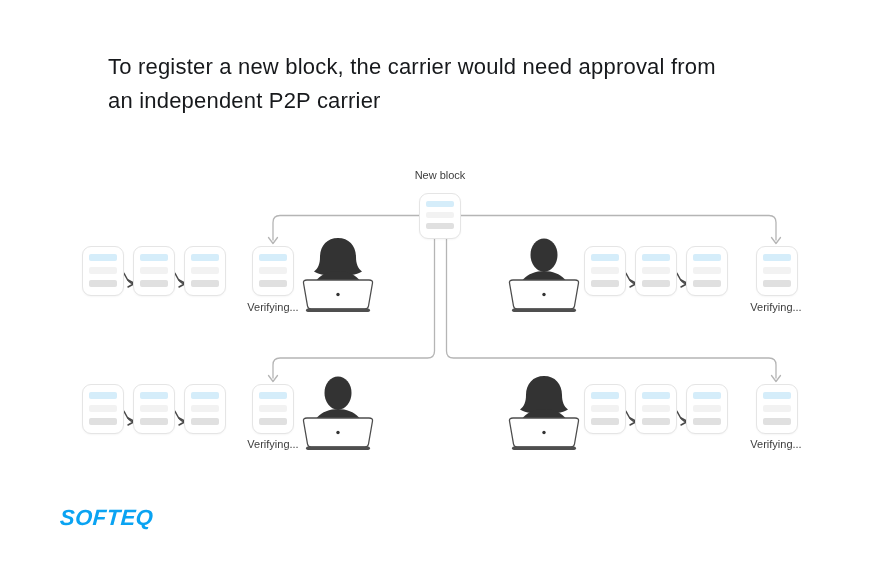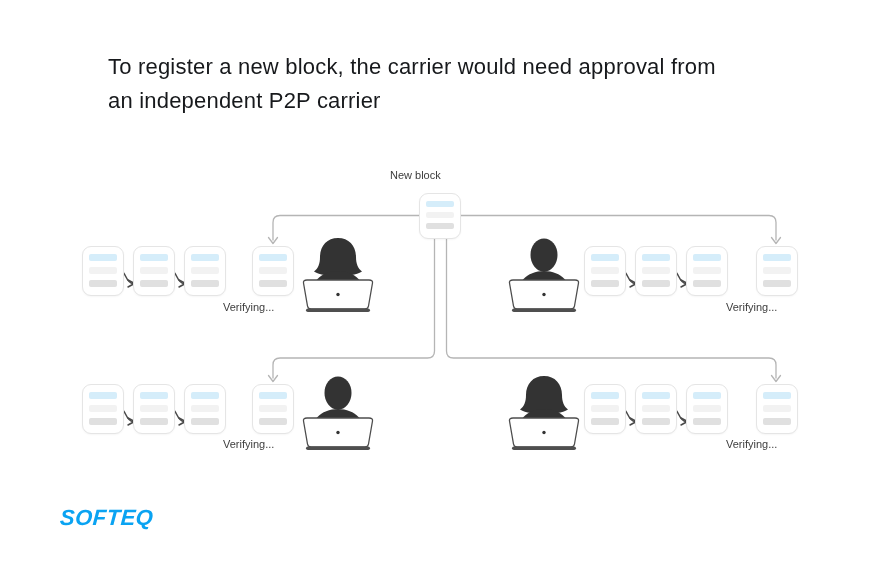--- a/index.html
+++ b/index.html
@@ -13,21 +13,21 @@
   .card{position:absolute;width:42px;height:50px;background:#fff;border:1px solid #e5e5e5;
         border-radius:9px;box-sizing:border-box;box-shadow:0 1px 2px rgba(0,0,0,.04);}
   .card i{display:block;height:7px;border-radius:2px;margin:6px 6px 0 6px;}
   .card i.b1{margin-top:7px;background:#d5edfa;}
   .card i.b2{background:#f2f2f2;}
   .card i.b3{background:#e0e0e0;}
   .card.nb{height:46px;}
   .card.nb i{height:6px;margin-top:5px;}
   .card.nb i.b1{margin-top:7px;}
 
-  .small-label{position:absolute;width:100px;font-size:11px;color:#3d3d3d;}
+  .small-label{position:absolute;width:100px;text-align:center;font-size:11px;color:#3d3d3d;}
   .person{position:absolute;width:78px;height:80px;}
   .logo{position:absolute;left:60px;top:505px;font-size:22px;font-weight:800;font-style:italic;
         color:#0aa3f2;letter-spacing:.5px;transform:skewX(-4deg);}
 </style>
 </head>
 <body>
 
 <div class="page">
 
   <div class="title">

